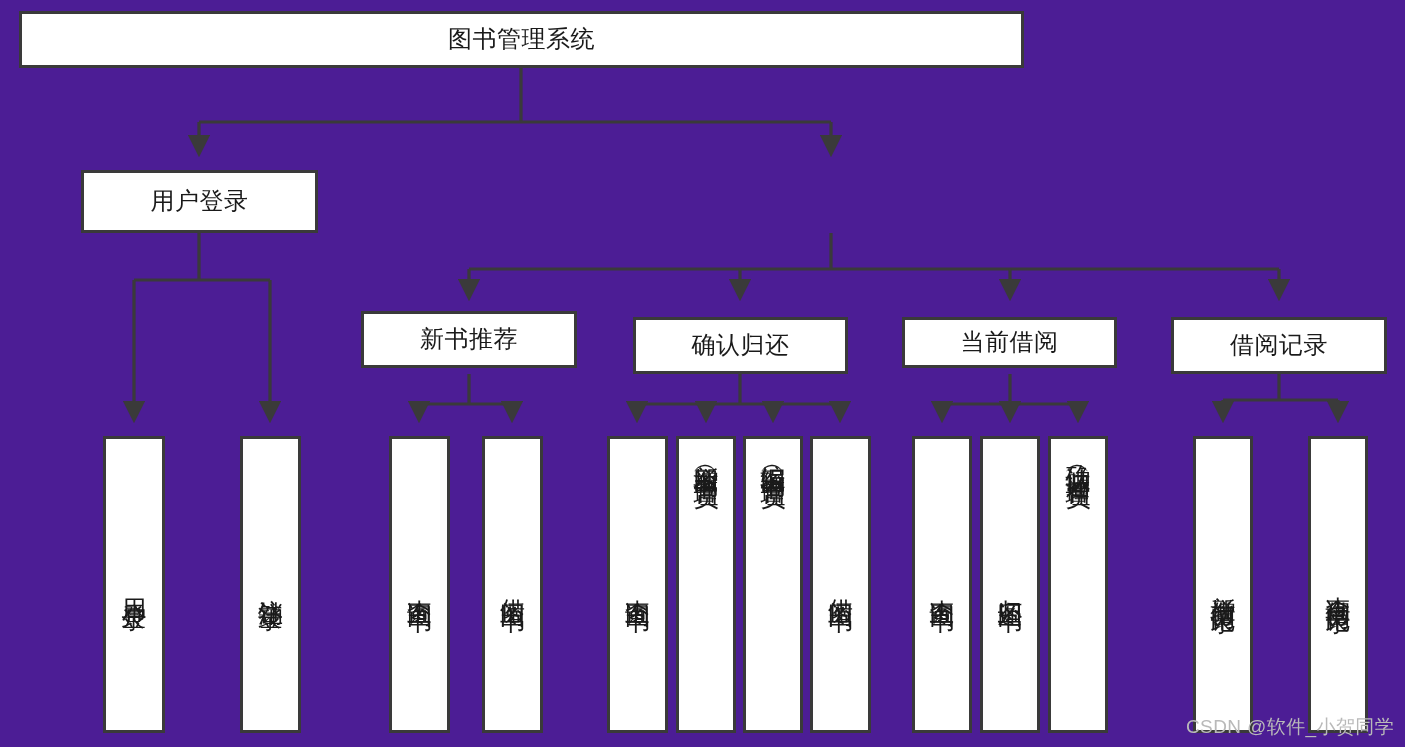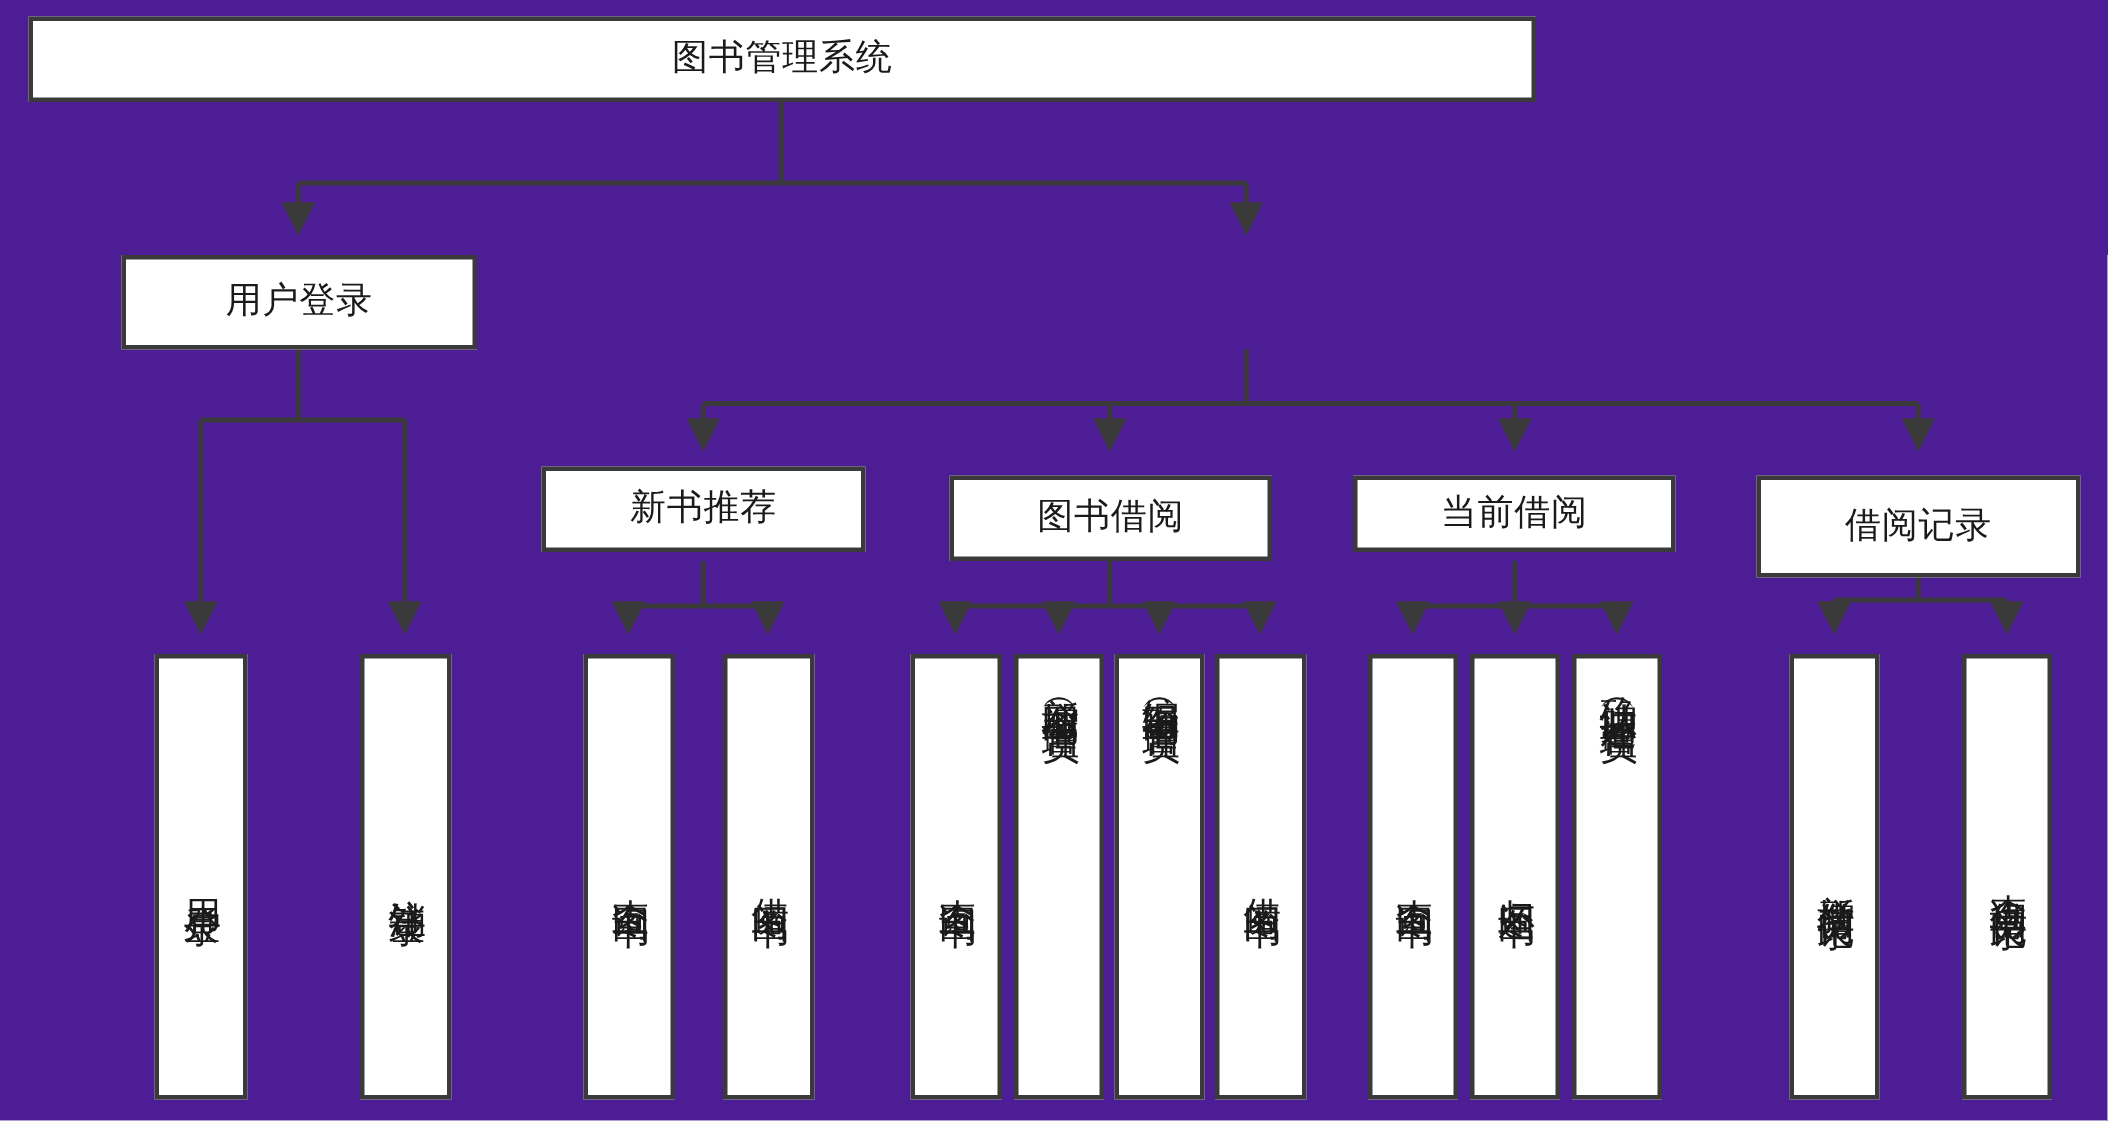--- a/index.html
+++ b/index.html
@@ -133,28 +133,28 @@
   <div class="node horiz" style="left:81px; top:170px; width:237px; height:63px;">
     <span class="label">用户登录</span>
   </div>
 
 
   <div class="node horiz" style="left:361px; top:311px; width:216px; height:57px;">
     <span class="label">新书推荐</span>
   </div>
 
   <div class="node horiz" style="left:633px; top:317px; width:215px; height:57px;">
-    <span class="label">图书借阅</span>
+    <span class="label">确认归还</span>
   </div>
 
   <div class="node horiz" style="left:902px; top:317px; width:215px; height:51px;align-items:center;">
     <span class="label">当前借阅</span>
   </div>
 
-  <div class="node horiz" style="left:1171px; top:317px; width:216px; height:68px;">
+  <div class="node horiz" style="left:1171px; top:317px; width:216px; height:57px;">
     <span class="label">借阅记录</span>
   </div>
 
   <div class="node vert centered" style="left:103px; top:436px; width:62px; height:297px;">
     <span class="label">用户登录</span>
   </div>
 
   <div class="node vert centered" style="left:240px; top:436px; width:61px; height:297px;">
     <span class="label">注销登录</span>
   </div>
@@ -196,14 +196,15 @@
   </div>
 
   <div class="node vert centered" style="left:1193px; top:436px; width:60px; height:297px;">
     <span class="label">新增借阅记录</span>
   </div>
 
   <div class="node vert centered" style="left:1308px; top:436px; width:60px; height:297px;">
     <span class="label">查询借阅记录</span>
   </div>
 
+  <div id="watermark">CSDN @软件_小贺同学</div>
 
 </div>
 
 </body></html>

